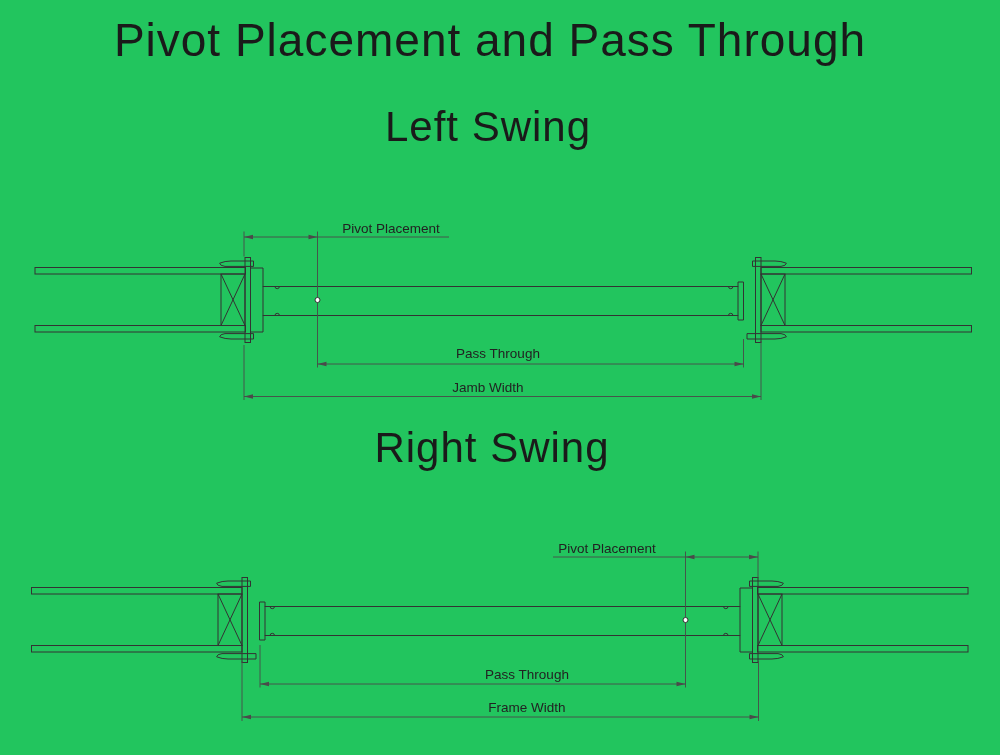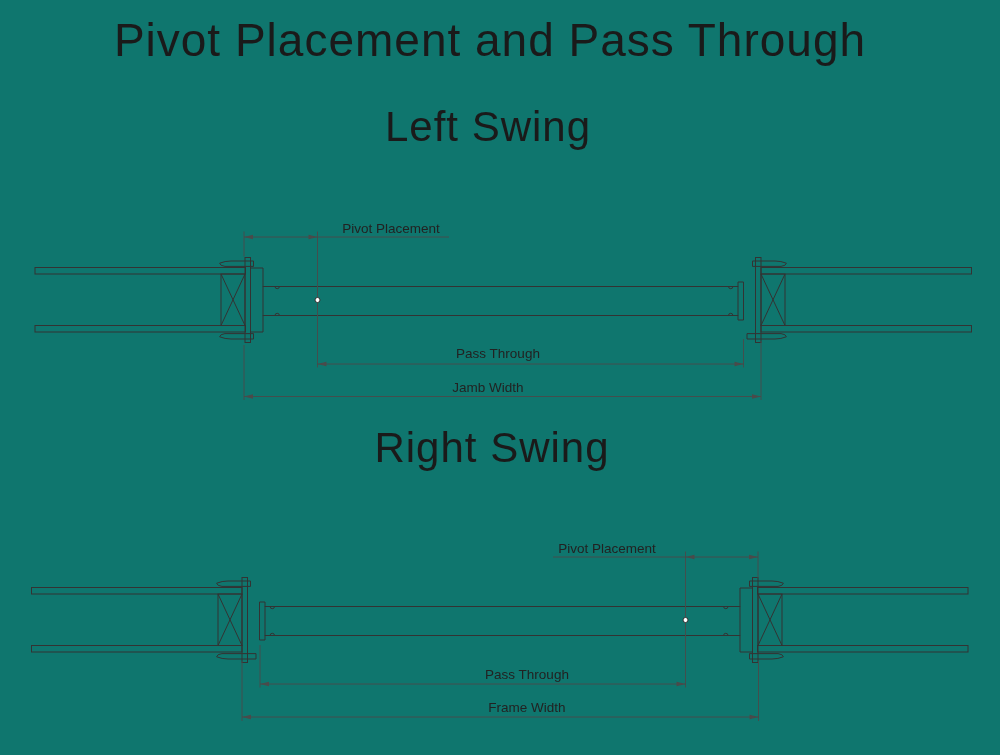--- a/index.html
+++ b/index.html
@@ -1,16 +1,16 @@
 <!DOCTYPE html>
 <html><head>
 <meta charset="utf-8">
 <style>
   html,body{margin:0;padding:0;background:#ffffff;}
-  .canvas{width:1000px;height:755px;background:#0f766e;position:relative;overflow:hidden;}
+  .canvas{width:1000px;height:755px;background:#22c55e;position:relative;overflow:hidden;}
   svg{display:block;}
   .geo{stroke:#333333;fill:none;stroke-width:1;stroke-linejoin:miter;stroke-linecap:butt;}
   .pivot{stroke:#333333;fill:#ffffff;stroke-width:1;}
   .dim{stroke:#4a4a4a;fill:none;stroke-width:0.9;}
   .dim-arrow{fill:#4a4a4a;stroke:none;}
   .dim-text{font-family:"Liberation Sans","DejaVu Sans",sans-serif;font-size:13.5px;fill:#222222;text-anchor:middle;}
   .title-main{font-family:"Liberation Sans","DejaVu Sans",sans-serif;font-size:46px;letter-spacing:1px;fill:#1a1a1a;text-anchor:middle;}
   .title-section{font-family:"Liberation Sans","DejaVu Sans",sans-serif;font-size:42px;letter-spacing:1px;fill:#1a1a1a;text-anchor:middle;}
 </style>
 </head>

